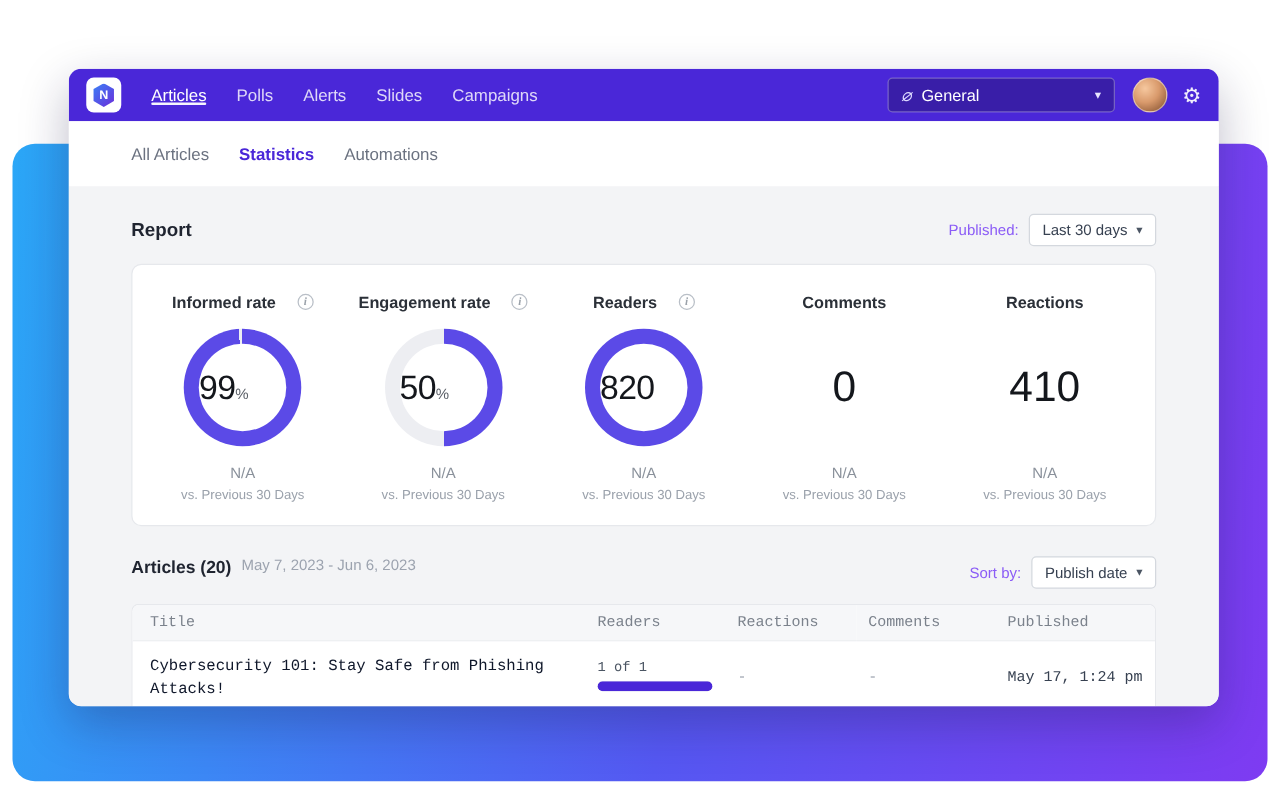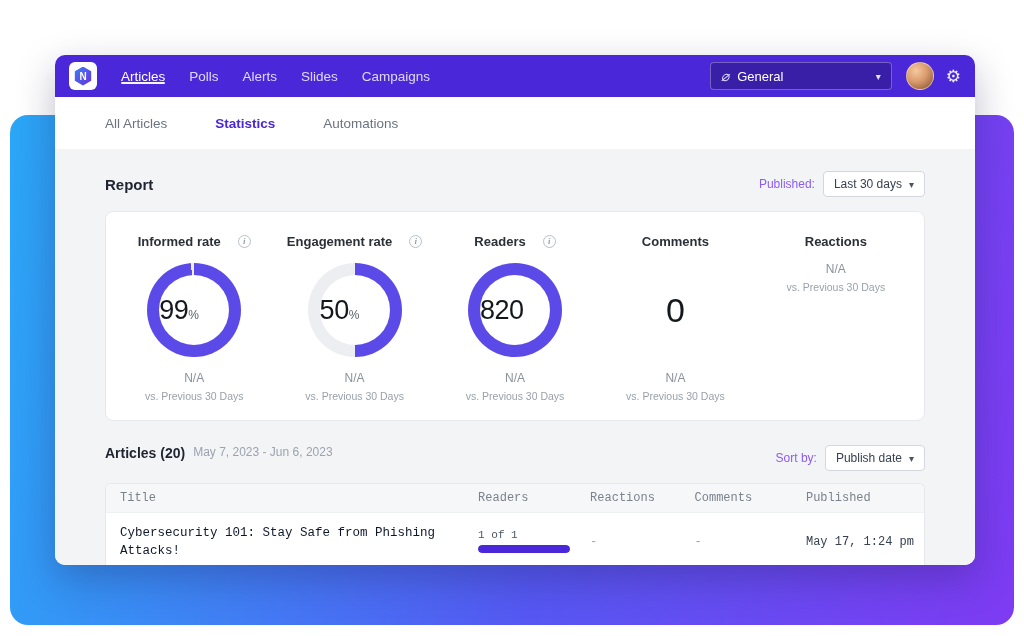--- a/index.html
+++ b/index.html
@@ -65,21 +65,21 @@
   .avatar {
     width:28px; height:28px; border-radius:50%; margin:0 12px 0 14px;
     background:radial-gradient(circle at 35% 30%, #F6C89F 0%, #D99A6C 45%, #7C4A2A 100%);
     border:1px solid rgba(255,255,255,.45); cursor:pointer; flex-shrink:0;
   }
   .gear { color:rgba(255,255,255,.92); font-size:17px; cursor:pointer; }
 
   
   .tabbar {
     height:52px; background:#fff; display:flex; align-items:center;
-    padding:0 38px; flex-shrink:0;gap:24px;
+    padding:0 38px; flex-shrink:0;
   }
   .tab { font-size:13.5px; color:#6b7280; padding:0 12px; cursor:pointer; white-space:nowrap; }
   .tab.active { color:#4A27D8; font-weight:bold; }
 
   
   .content {
     flex:1; background:#F3F4F6; padding:0 50px; overflow:hidden;
     display:flex; flex-direction:column;
   }
   .report-row { display:flex; align-items:center; margin-top:22px; }
@@ -251,20 +251,23 @@
         <div class="stat-visual">
           <span class="big-number">0</span>
         </div>
         <div class="stat-na">N/A</div>
         <div class="stat-vs">vs. Previous 30 Days</div>
       </div>
 
       <div class="stat">
         <div class="stat-label">
           <span>Reactions</span>
+        </div>
+        <div class="stat-visual">
+          <span class="big-number">410</span>
         </div>
         <div class="stat-na">N/A</div>
         <div class="stat-vs">vs. Previous 30 Days</div>
       </div>
 
     </div>
 
     <div class="articles-row">
       <span class="articles-title">Articles (20)</span>
       <span class="date-range">May 7, 2023 - Jun 6, 2023</span>

